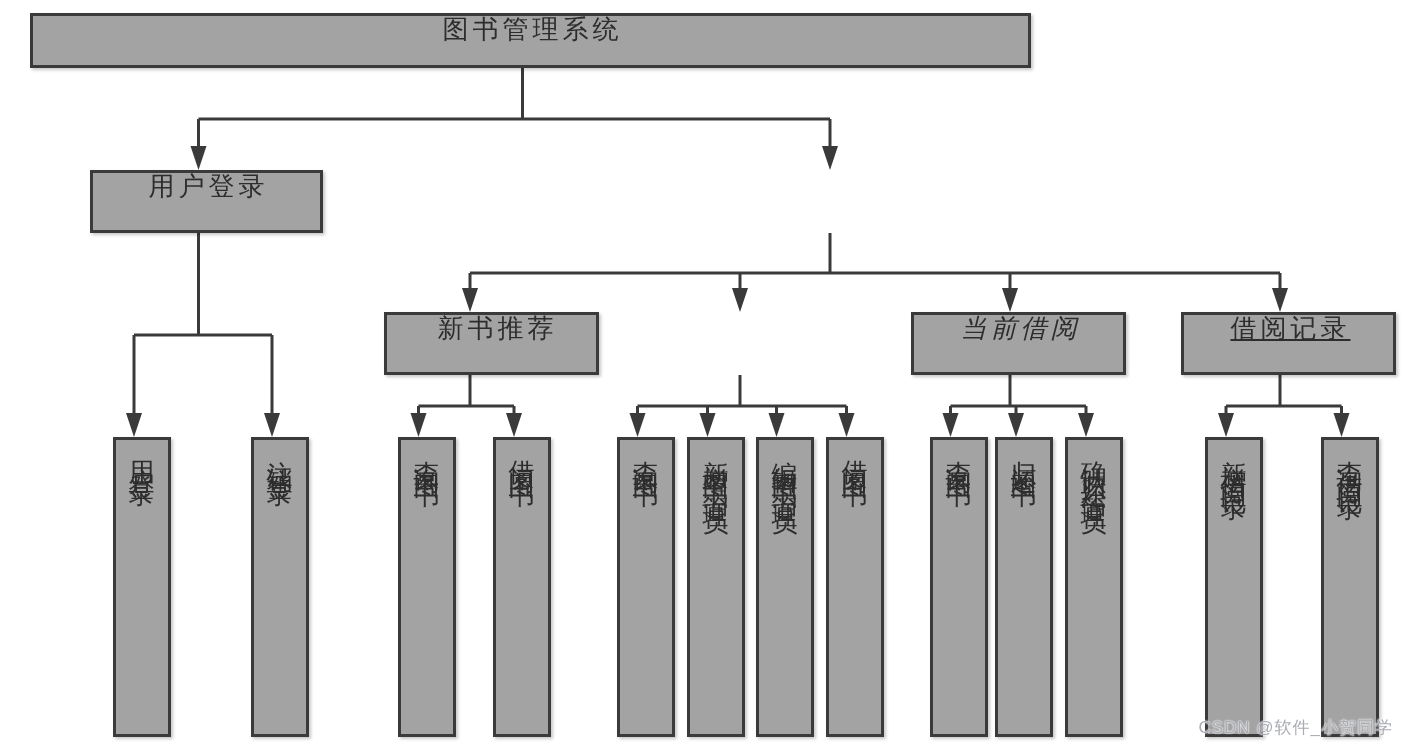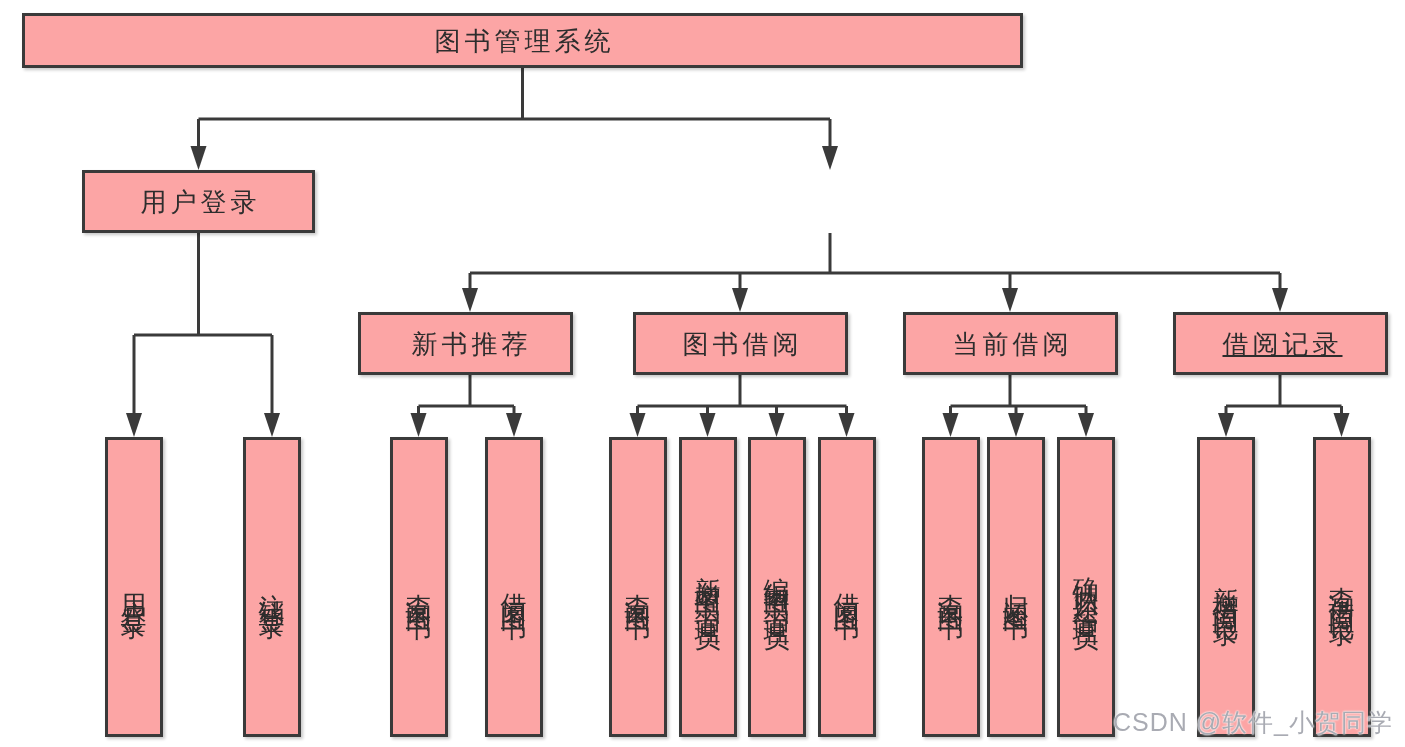--- a/index.html
+++ b/index.html
@@ -12,52 +12,52 @@
   body{font-family:"Liberation Sans","DejaVu Sans",sans-serif;}
   .stage{
     position:relative;width:1405px;height:747px;
     background:var(--background);overflow:hidden;
   }
   .connectors{position:absolute;left:0;top:0;z-index:0;}
   .connectors path{stroke:var(--line);stroke-width:3;fill:none;}
   .connectors polygon{fill:var(--line);stroke:none;}
   .node{
     position:absolute;box-sizing:border-box;
-    background:#fca5a5;border:3px solid var(--line);
+    background:#a3a3a3;border:3px solid var(--line);
     box-shadow:2px 2px 3px rgba(0,0,0,0.22);
-    display:flex;align-items:center;justify-content:center;
-    color:var(--text);z-index:1;
+    display:flex;align-items:flex-start;justify-content:center;
+    color:var(--text);z-index:1;margin-left:8px;
   }
   .h-label{
     font-size:26px;letter-spacing:4px;text-indent:4px;
     white-space:nowrap;line-height:1;
   }
   .root{left:22px;top:13px;width:1001px;height:55px;}
   .l2{top:170px;height:63px;}
   .l2-a{left:82px;width:233px;}
   .l2-b{left:713px;width:234px;}
   .l3{top:312px;width:215px;height:63px;}
-  .l3-1{left:358px;padding-left:8px;}
+  .l3-1{left:376px;padding-left:8px;}
   .l3-2{left:633px;}
-  .l3-3{left:903px;}
+  .l3-3{left:903px;font-style:italic;}
   .l3-4{left:1173px;text-decoration:underline;}
   .leaf{top:437px;width:58px;height:300px;}
   .v-label{
     writing-mode:vertical-lr;text-orientation:mixed;
     font-size:26px;letter-spacing:7px;line-height:1;
     white-space:nowrap;
   }
   .lf-1{left:105px;} .lf-2{left:243px;}
   .lf-3{left:390px;} .lf-4{left:485px;}
   .lf-5{left:609px;} .lf-6{left:679px;} .lf-7{left:748px;} .lf-8{left:818px;}
   .lf-9{left:922px;} .lf-10{left:987px;} .lf-11{left:1057px;}
   .lf-12{left:1197px;} .lf-13{left:1313px;}
   .watermark{
     position:absolute;right:12px;bottom:8px;z-index:5;
-    font-size:25px;letter-spacing:1px;color:var(--watermark);
+    font-size:17px;letter-spacing:1px;color:var(--watermark);
     text-shadow:0 0 2px #fff,0 0 2px #fff;
     white-space:nowrap;
   }
 </style>
 </head>
 <body>
 
 <div class="stage">
 
   <svg class="connectors" width="1405" height="747" viewBox="0 0 1405 747">
@@ -133,23 +133,20 @@
     <span class="h-label">图书管理系统</span>
   </div>
 
   <div class="node l2 l2-a">
     <span class="h-label">用户登录</span>
   </div>
 
   <div class="node l3 l3-1">
     <span class="h-label">新书推荐</span>
   </div>
-  <div class="node l3 l3-2">
-    <span class="h-label">图书借阅</span>
-  </div>
   <div class="node l3 l3-3">
     <span class="h-label">当前借阅</span>
   </div>
   <div class="node l3 l3-4">
     <span class="h-label">借阅记录</span>
   </div>
 
   <div class="node leaf lf-1">
     <span class="v-label">用户登录</span>
   </div>

